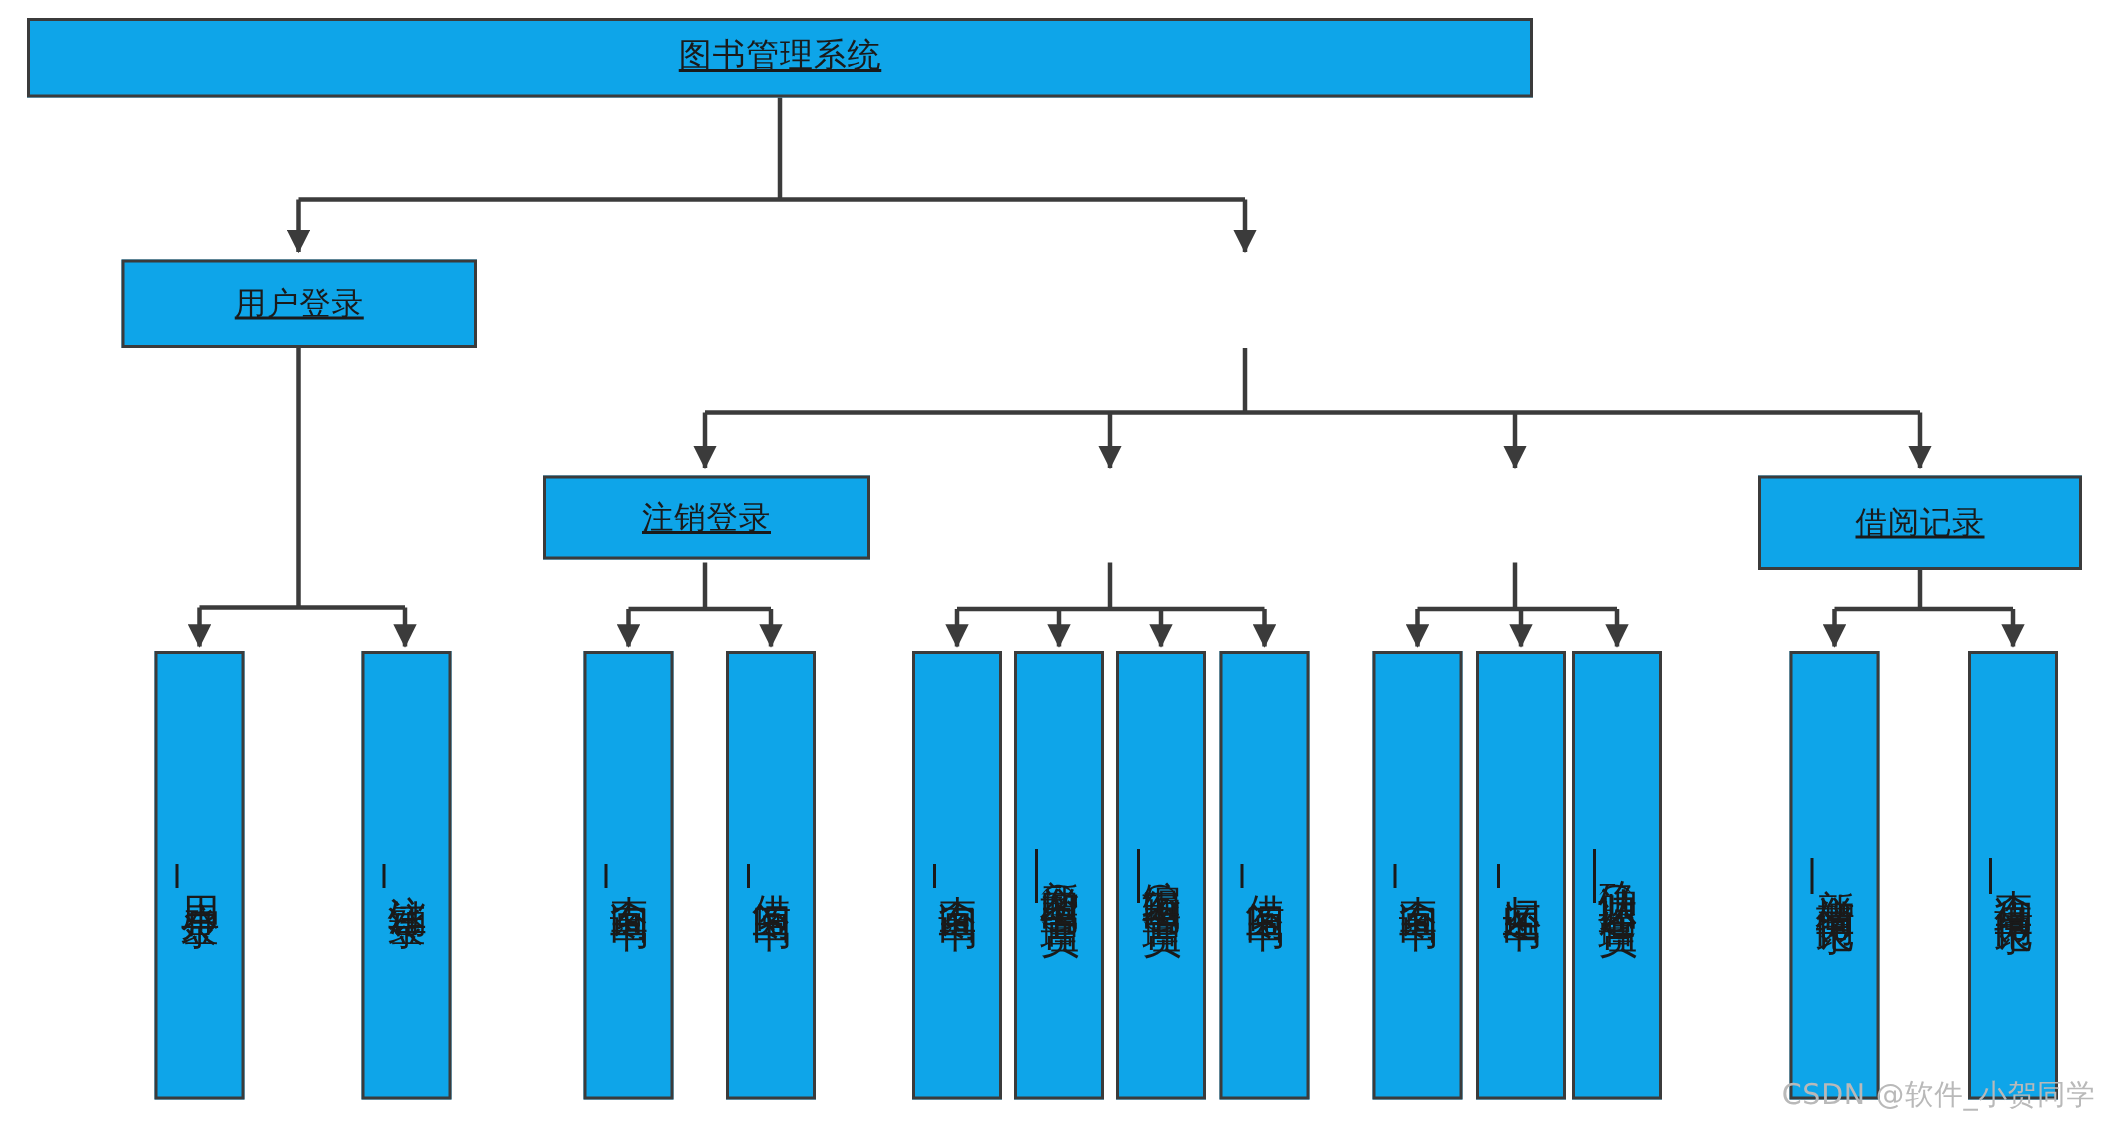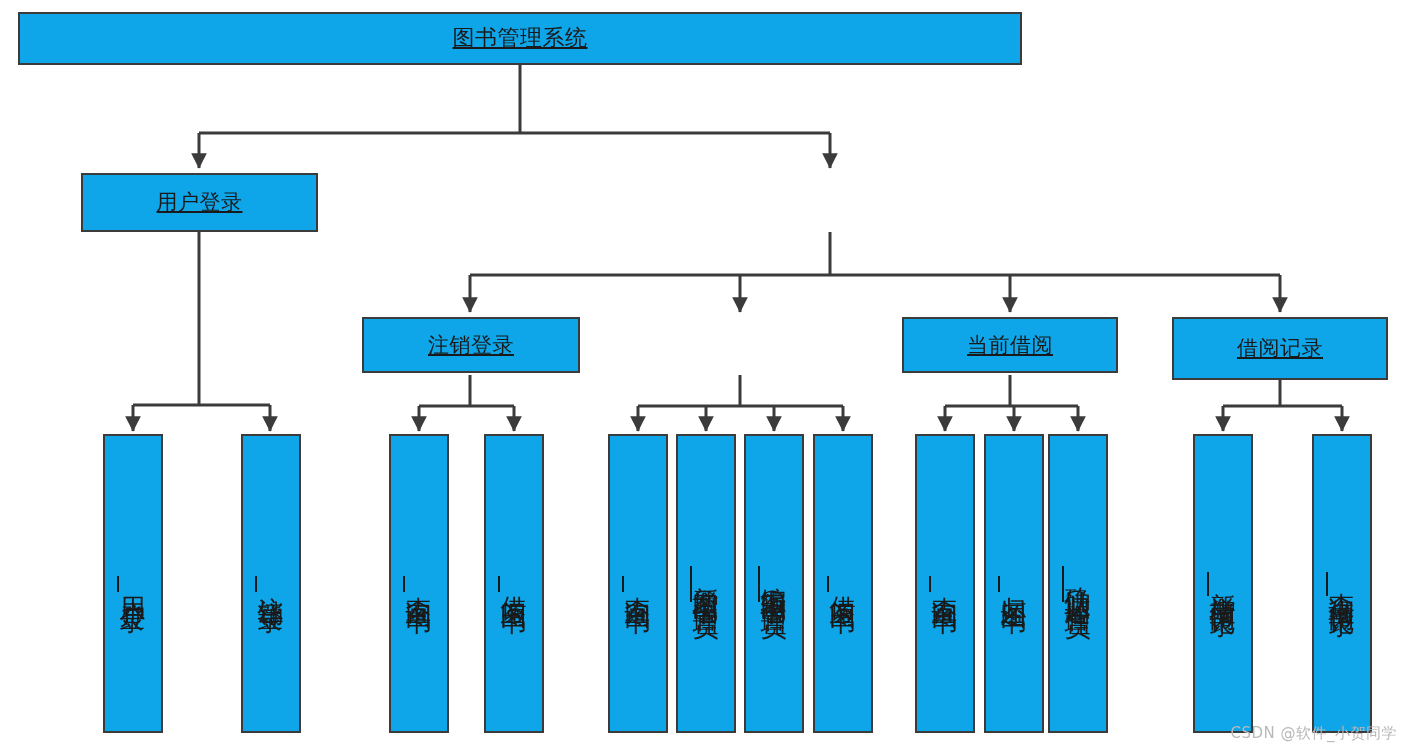--- a/index.html
+++ b/index.html
@@ -61,21 +61,21 @@
     text-orientation: upright;
     font-size: 26px;
     line-height: 1.0;
     letter-spacing: 4px;
     max-height: 100%;
   }
   .watermark {
     position: absolute;
     right: 8px;
     bottom: 4px;
-    font-size: 15px;
+    font-size: 19px;
     color: #b9b9b9;
     letter-spacing: 0.5px;
     white-space: nowrap;
     user-select: none;
   }
 </style>
 </head>
 <body>
 
 <div id="canvas">
@@ -134,23 +134,20 @@
     <span class="label">图书管理系统</span>
   </div>
 
   <div class="node horiz" style="left:81px; top:173px; width:237px; height:59px;">
     <span class="label">用户登录</span>
   </div>
 
   <div class="node horiz" style="left:362px; top:317px; width:218px; height:56px;">
     <span class="label">注销登录</span>
   </div>
-  <div class="node horiz" style="left:902px; top:317px; width:216px; height:56px;">
-    <span class="label">当前借阅</span>
-  </div>
   <div class="node horiz" style="left:1172px; top:317px; width:216px; height:63px;">
     <span class="label">借阅记录</span>
   </div>
 
   <div class="node vert" style="left:103px; top:434px; width:60px; height:299px;">
     <span class="label">用户登录</span>
   </div>
   <div class="node vert" style="left:241px; top:434px; width:60px; height:299px;">
     <span class="label">注销登录</span>
   </div>

